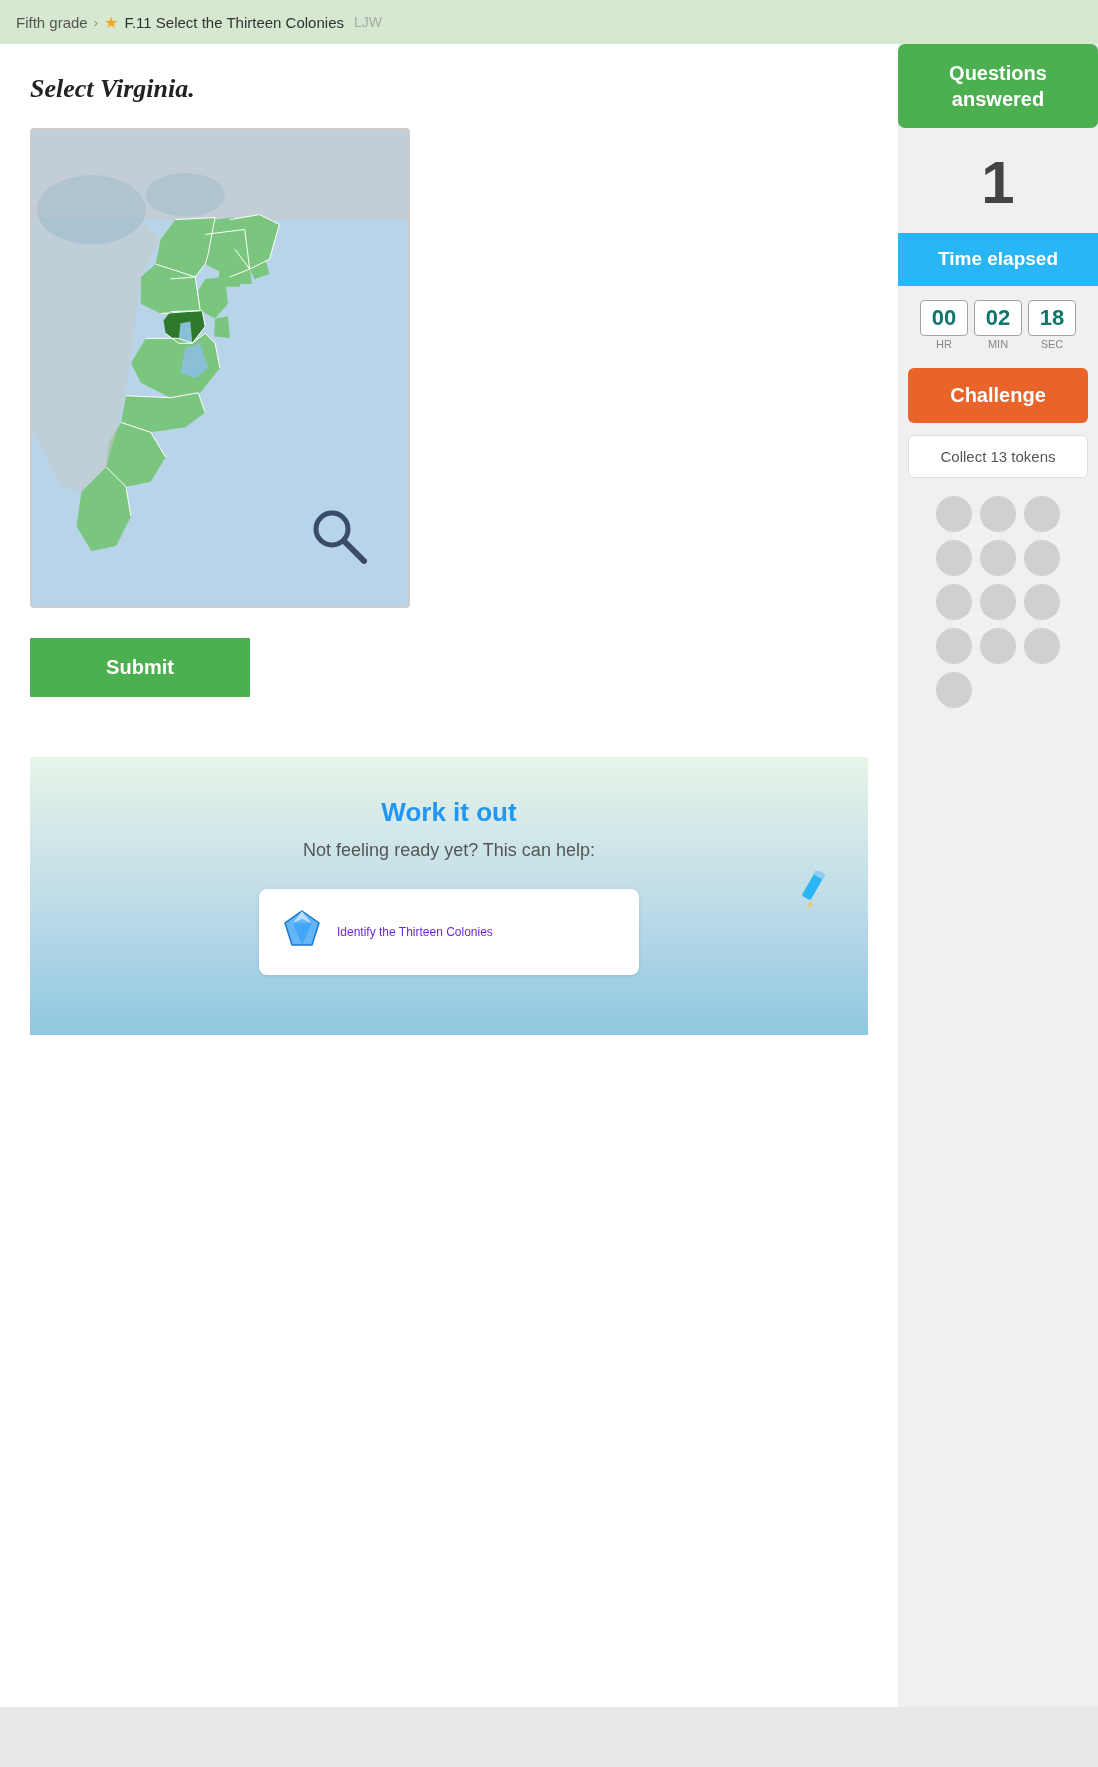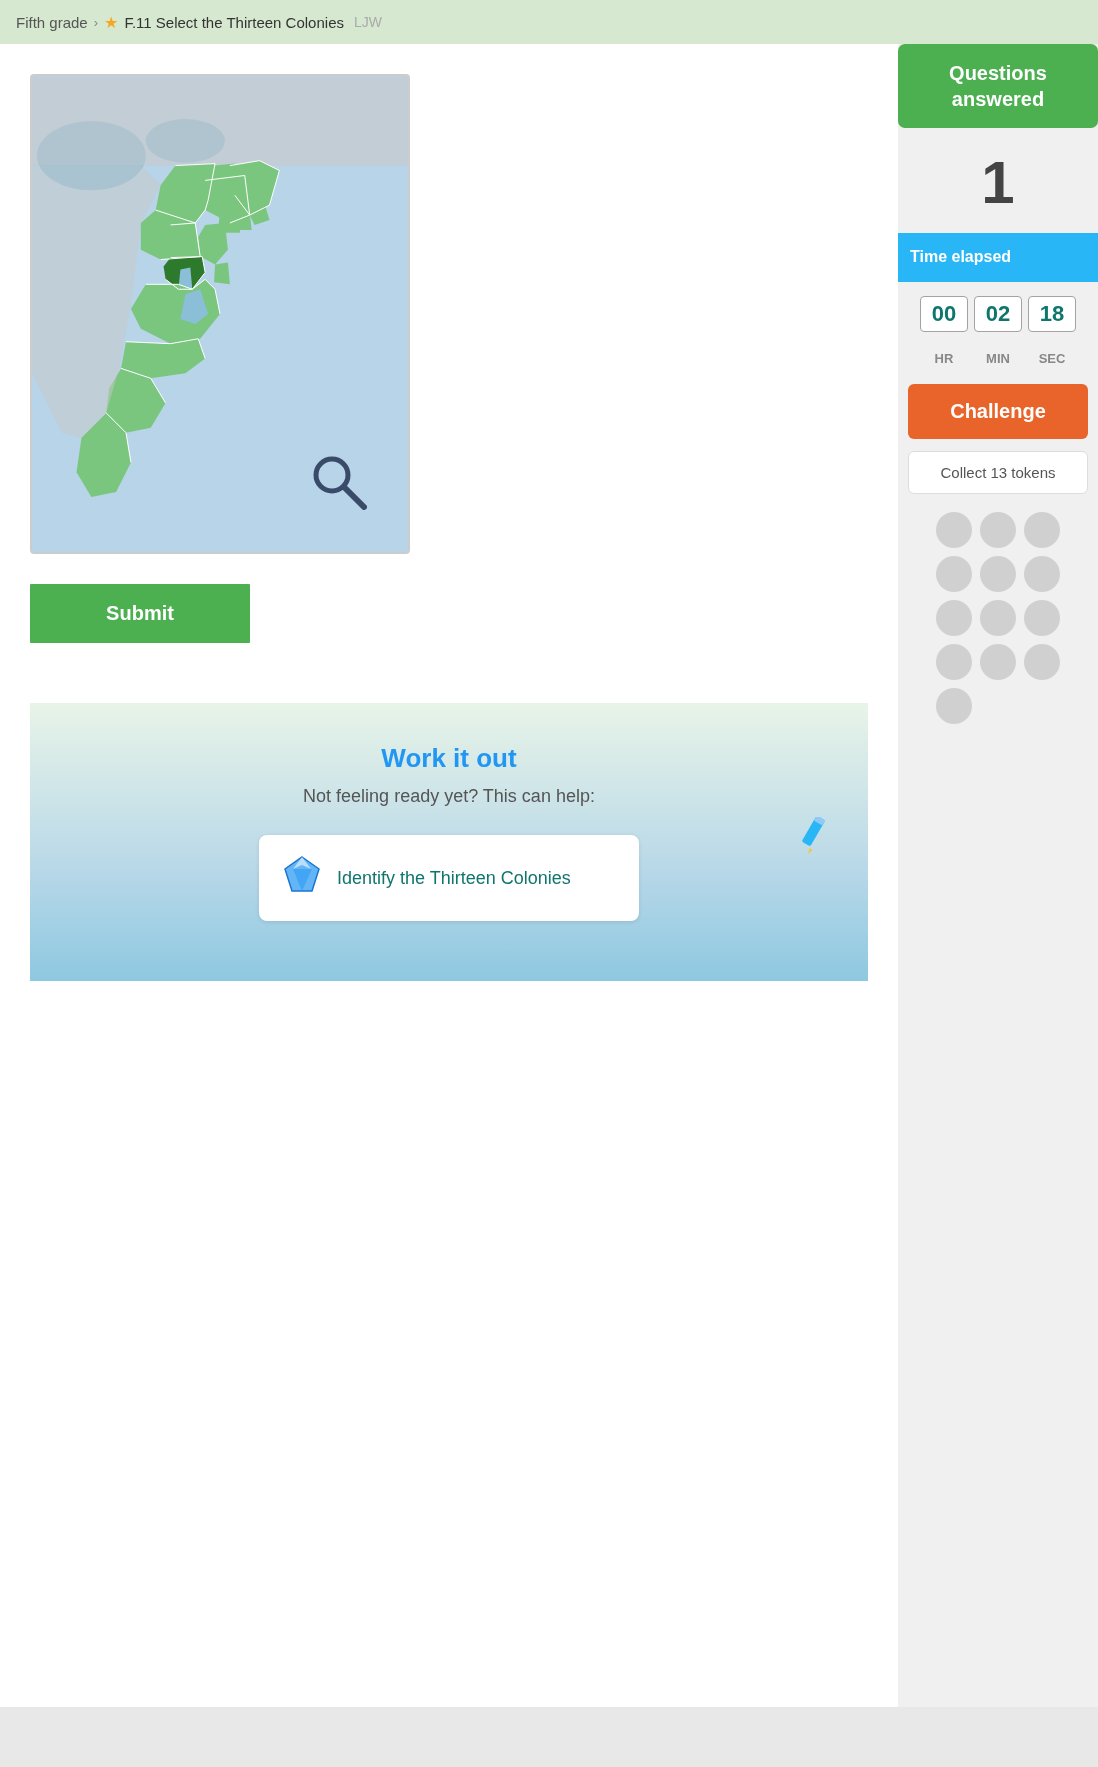--- a/index.html
+++ b/index.html
@@ -123,22 +123,22 @@
       box-shadow: 0 1px 4px rgba(0,0,0,0.1);
       text-decoration: none;
       max-width: 380px;
       width: 100%;
     }
     .diamond-icon {
       font-size: 32px;
       color: #2196f3;
     }
     .work-it-out-card-text {
-      color: #0f766e;
-      font-size: 18px;
+      color: #6d28d9;
+      font-size: 12px;
       font-weight: 500;
     }
 
     
     .pencil-icon-container {
       position: absolute;
       right: 30px;
       bottom: 120px;
     }
 
@@ -173,23 +173,23 @@
       text-align: center;
       padding: 20px 0 16px 0;
       width: 100%;
     }
 
     
     .time-elapsed-box {
       background: #29b6f6;
       width: 100%;
       padding: 14px 12px;
-      text-align: left;
+      text-align: center;
       color: #fff;
-      font-size: 16px;
+      font-size: 19px;
       font-weight: bold;
       line-height: 1.3;
     }
 
     
     .timer-display {
       display: flex;
       gap: 6px;
       justify-content: center;
       align-items: flex-start;
@@ -207,24 +207,23 @@
       border: 1px solid #a3a3a3;
       border-radius: 4px;
       font-size: 22px;
       font-weight: bold;
       color: #0f766e;
       width: 48px;
       text-align: center;
       padding: 4px 2px;
     }
     .timer-label {
-      font-size: 13px;
+      font-size: 11px;
       color: #888;
-      font-weight: 700;
-      margin-top: 17px;
+      font-weight: 400;
     }
 
     
     .challenge-btn {
       background: #e8642a;
       color: #fff;
       font-size: 20px;
       font-weight: bold;
       border: none;
       border-radius: 6px;
@@ -280,20 +279,21 @@
   <span class="breadcrumb-grade">Fifth grade</span>
   <span class="breadcrumb-chevron">›</span>
   <span class="breadcrumb-star">★</span>
   <span class="breadcrumb-title">F.11 Select the Thirteen Colonies</span>
   <span class="breadcrumb-code">LJW</span>
 </div>
 
 <div class="main-layout">
 
   <div class="content-area">
+    <div class="question-prompt">Select Virginia.</div>
 
     
     <div class="map-container">
       <svg class="map-svg" viewBox="0 0 380 480" xmlns="http://www.w3.org/2000/svg">
 
         <rect width="380" height="480" fill="#b8d4e8"></rect>
 
         <ellipse cx="60" cy="80" rx="55" ry="35" fill="#8bbfd8"></ellipse>
         <ellipse cx="155" cy="65" rx="40" ry="22" fill="#8bbfd8"></ellipse>
 

